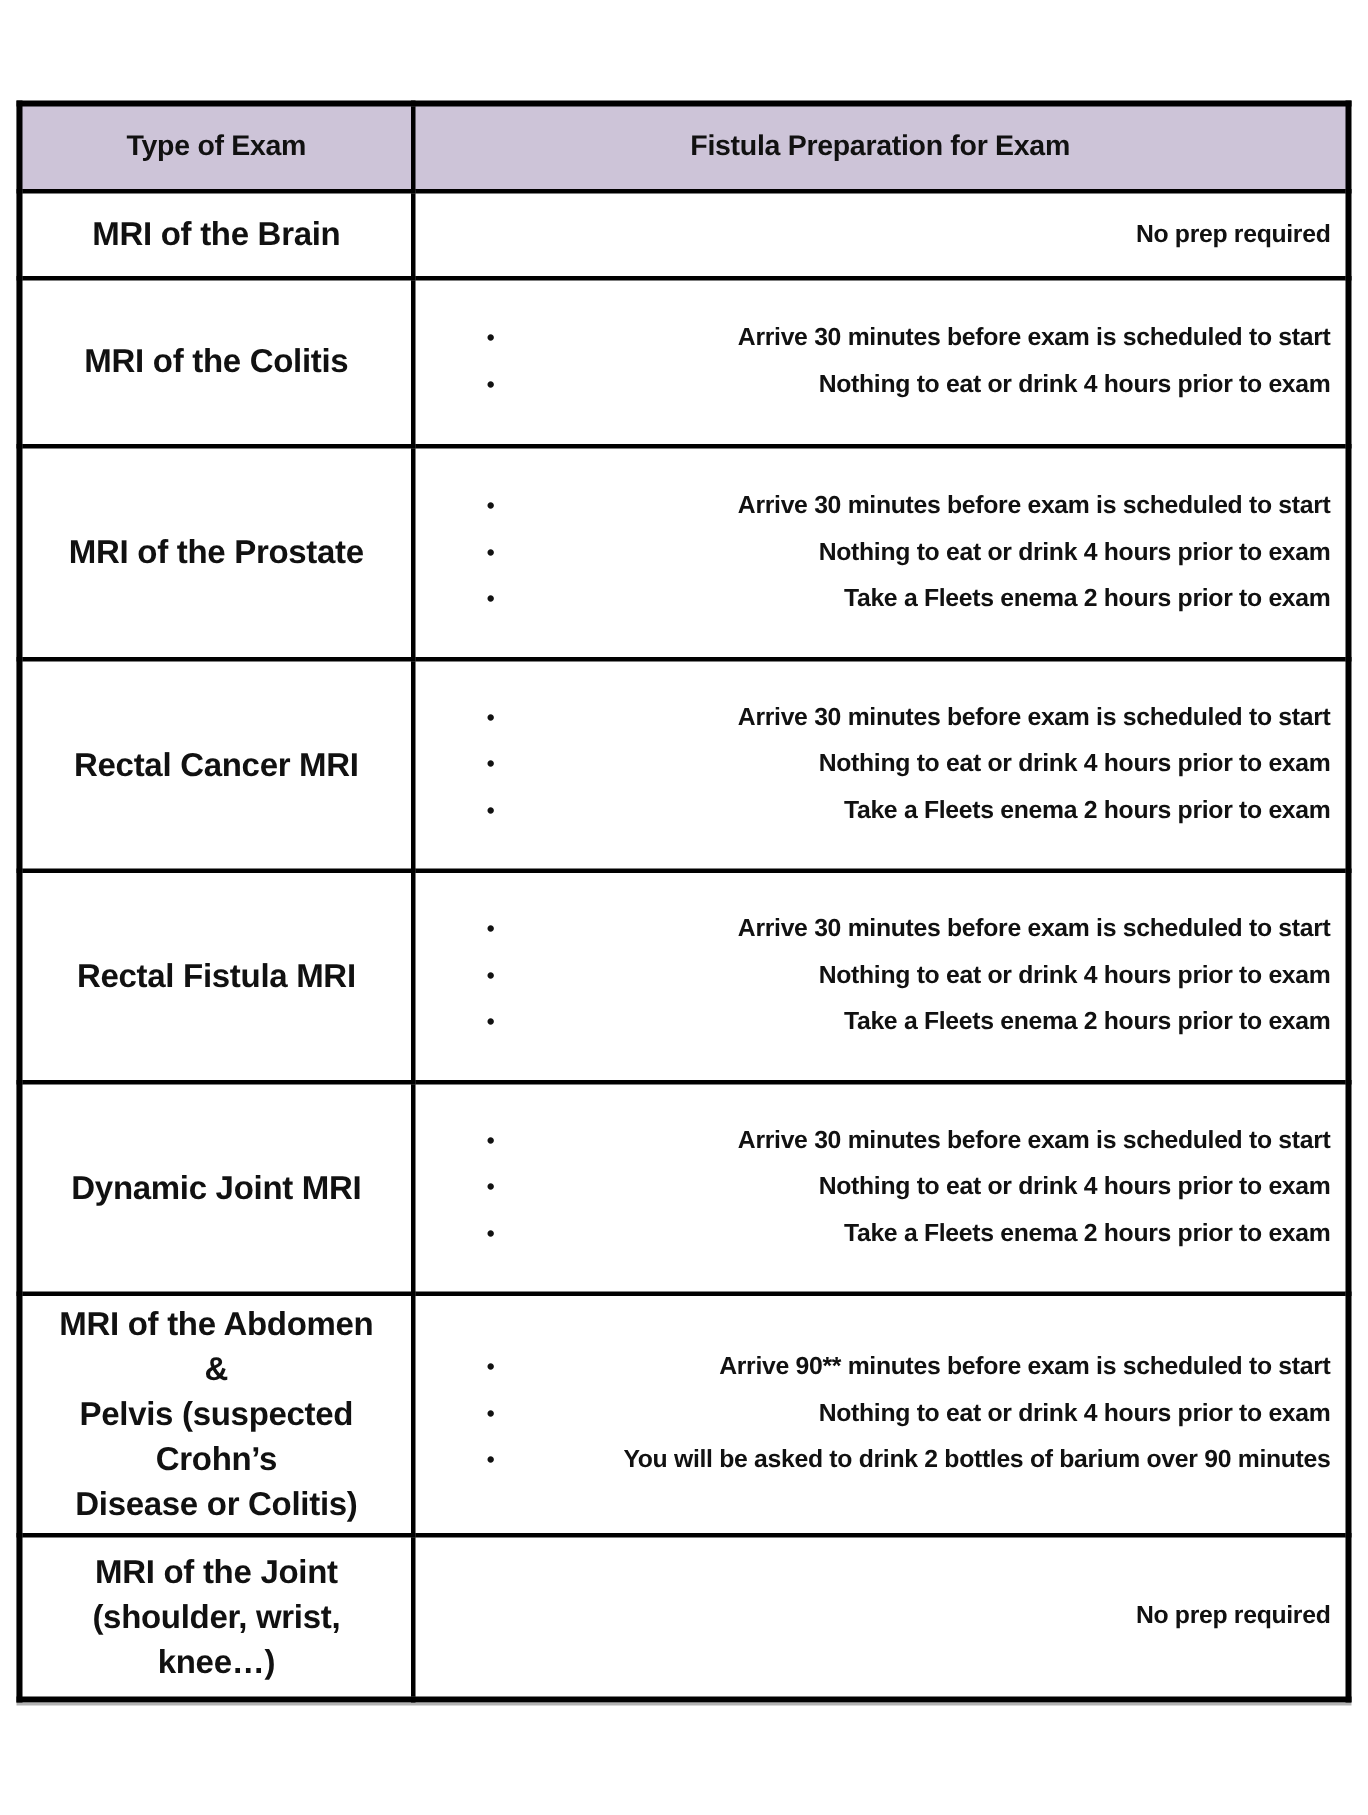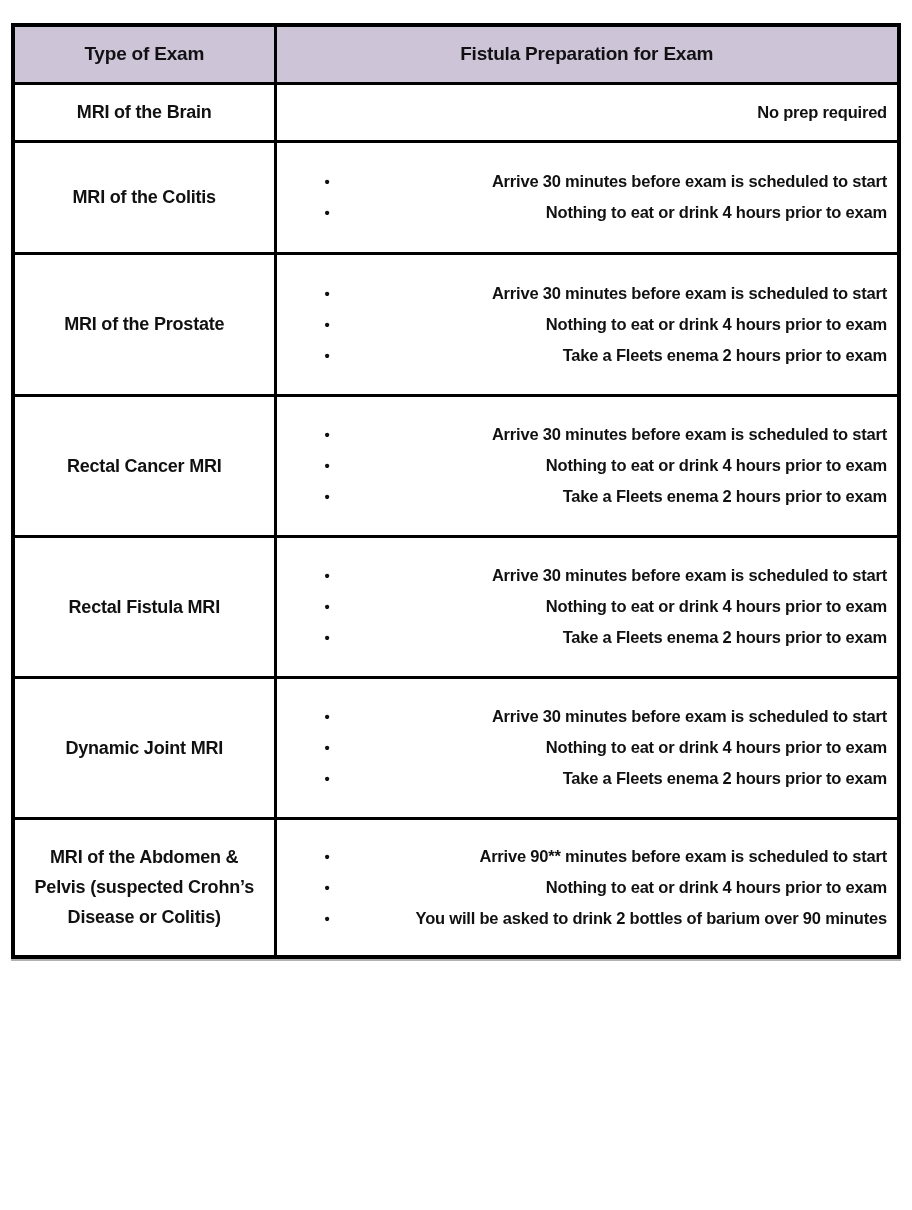--- a/index.html
+++ b/index.html
@@ -11,20 +11,21 @@
   html,body{ margin:0; padding:0; background:#ffffff; }
   body{
     font-family:"Liberation Sans","DejaVu Sans",sans-serif;
     color:var(--text-color);
     -webkit-font-smoothing:antialiased;
   }
   .page{
     width:912px;
     height:1166px;
     padding:23px 11px;
+    margin-top:44px;
   }
   table.prep-table{
     width:890px;
     border-collapse:collapse;
     table-layout:fixed;
     border:4px solid var(--border-color);
     box-shadow:0 2px 0 rgba(0,0,0,0.30);
   }
   .prep-table th,
   .prep-table td{
@@ -47,21 +48,21 @@
   tbody tr:nth-child(3){ height:142px; }
   tbody tr:nth-child(4){ height:141px; }
   tbody tr:nth-child(5){ height:141px; }
   tbody tr:nth-child(6){ height:141px; }
   tbody tr:nth-child(7){ height:139px; }
   tbody tr:nth-child(8){ height:110px; }
   tbody tr:nth-child(9){ height:112px; }
 
   td.exam-cell{
     text-align:center;
-    font-size:18px;
+    font-size:22px;
     line-height:30px;
     white-space:pre-line;
     padding:4px 14px;
   }
   td.prep-cell{
     font-size:16.5px;
     padding:4px 10px;
   }
   td.prep-cell.prep-center{
     text-align:right;
@@ -207,15 +208,20 @@
                 <span class="bullet-dot">•</span>
                 <span class="bullet-text">Nothing to eat or drink 4 hours prior to exam</span>
               </li>
               <li>
                 <span class="bullet-dot">•</span>
                 <span class="bullet-text">You will be asked to drink 2 bottles of barium over 90 minutes</span>
               </li>
             </ul>
           </td>
         </tr>
+        <tr>
+          <td class="exam-cell">MRI of the Joint
+(shoulder, wrist, knee…)</td>
+          <td class="prep-cell prep-center"><span>No prep required</span></td>
+        </tr>
       </tbody>
   </table>
 </div>
 
 </body></html>

